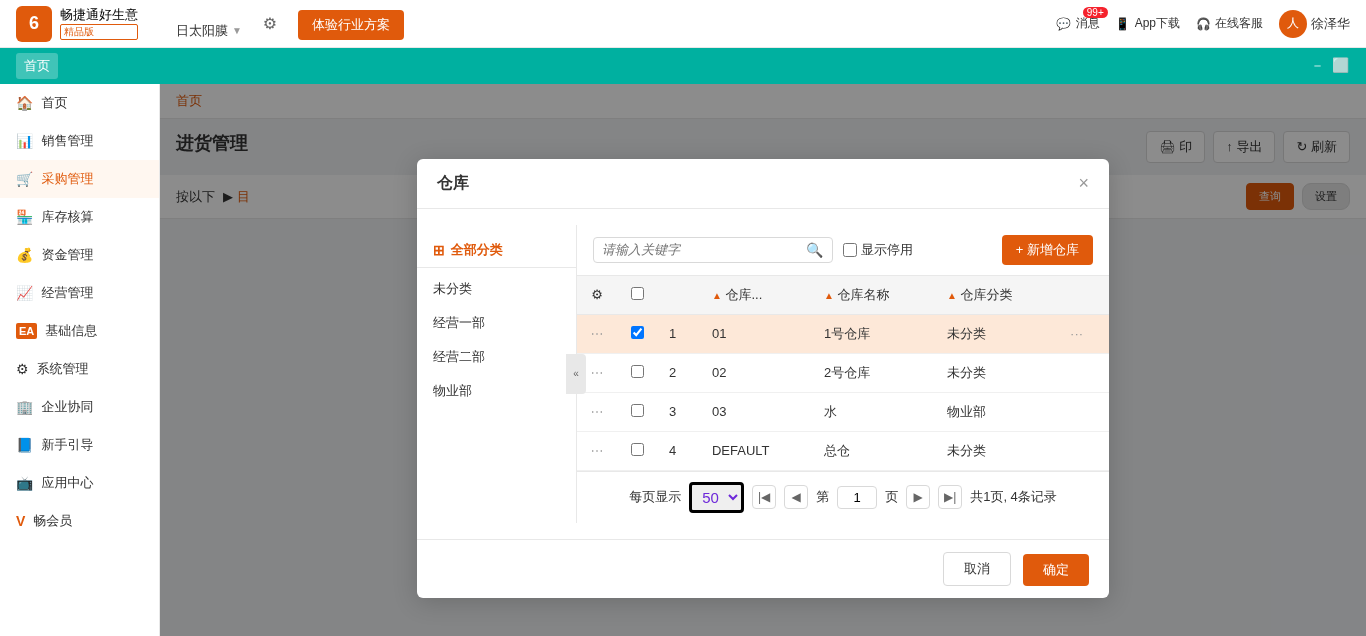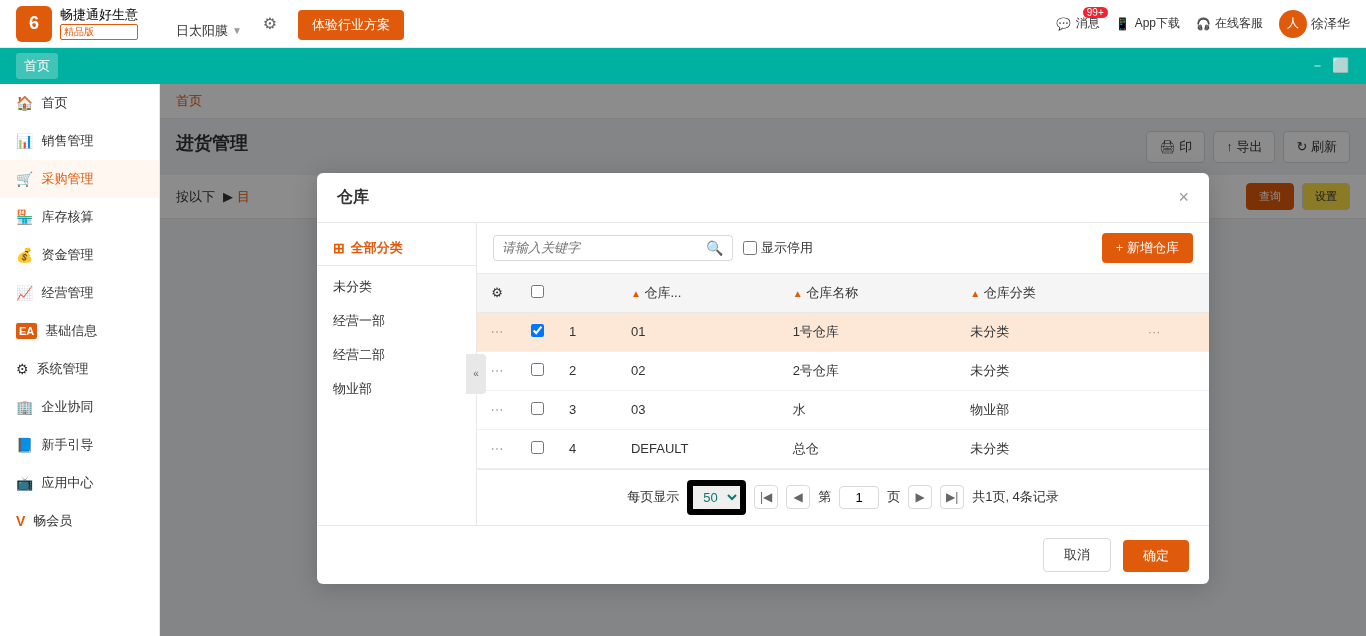--- a/index.html
+++ b/index.html
@@ -96,38 +96,39 @@
       background: #fff;
       display: flex; align-items: center; gap: 8px;
       border-bottom: 1px solid #e8e8e8;
       font-size: 13px; color: #333;
     }
     .filter-btn {
       padding: 5px 12px; border: 1px solid #d9d9d9; border-radius: 4px;
       background: #fff; cursor: pointer; font-size: 11px; color: #333;
     }
     .filter-btn.primary { background: #e05a0c; color: #fff; border-color: #e05a0c; }
-    .filter-btn.settings { background: #fde047; }
+    .filter-btn.settings { background: #e5e5e5; border-radius: 9px; }
 
     
     .modal-overlay {
       position: absolute;
       top: 0; left: 0; right: 0; bottom: 0;
       background: rgba(0,0,0,0.45);
       display: flex; align-items: center; justify-content: center;
       z-index: 100;
     }
     .modal {
       background: #fff;
       border-radius: 6px;
-      width: 892px;
+      width: 692px;
       max-height: 540px;
       display: flex;
       flex-direction: column;
       box-shadow: 0 4px 24px rgba(0,0,0,0.18);
+      gap: 16px;
     }
     .modal-header {
       padding: 14px 20px;
       border-bottom: 1px solid #e8e8e8;
       display: flex; align-items: center; justify-content: space-between;
     }
     .modal-title { font-size: 16px; font-weight: bold; color: #333; }
     .modal-close { cursor: pointer; color: #999; font-size: 18px; }
     .modal-body { display: flex; flex: 1; overflow: hidden; }
 
@@ -196,22 +197,22 @@
     .col-gear { width: 40px; text-align: center; }
 
     
     .modal-footer-pagination {
       padding: 10px 16px;
       display: flex; align-items: center; justify-content: center; gap: 8px;
       border-top: 1px solid #e8e8e8;
       font-size: 13px; color: #333;
     }
     .page-select {
-      border: 6px solid #000000; border-radius: 4px;
-      padding: 3px 6px; font-size: 13px; color: #0f766e;
+      border: 3px solid #000000; border-radius: 4px;
+      padding: 3px 6px; font-size: 15px; color: #6d28d9;
     }
     .page-btn {
       width: 24px; height: 24px;
       display: flex; align-items: center; justify-content: center;
       border: 1px solid #d9d9d9; border-radius: 4px;
       cursor: pointer; color: #666; font-size: 12px; background: #fff;
     }
     .page-input {
       width: 40px; border: 1px solid #d9d9d9; border-radius: 4px;
       padding: 3px 6px; text-align: center; font-size: 13px;

